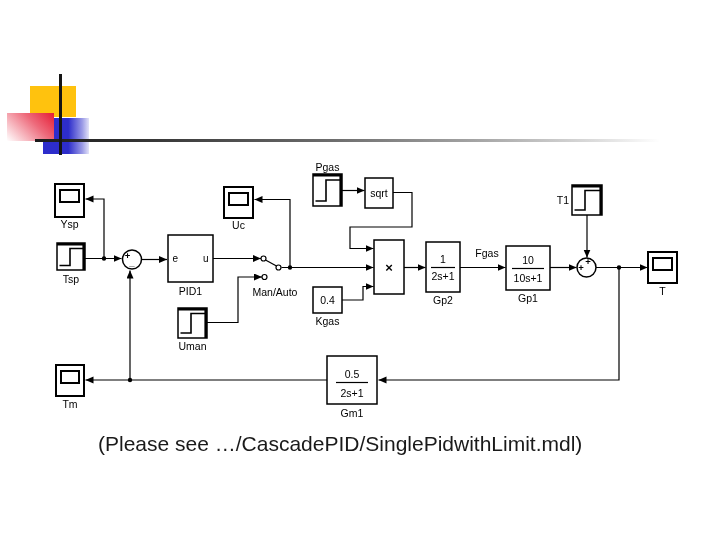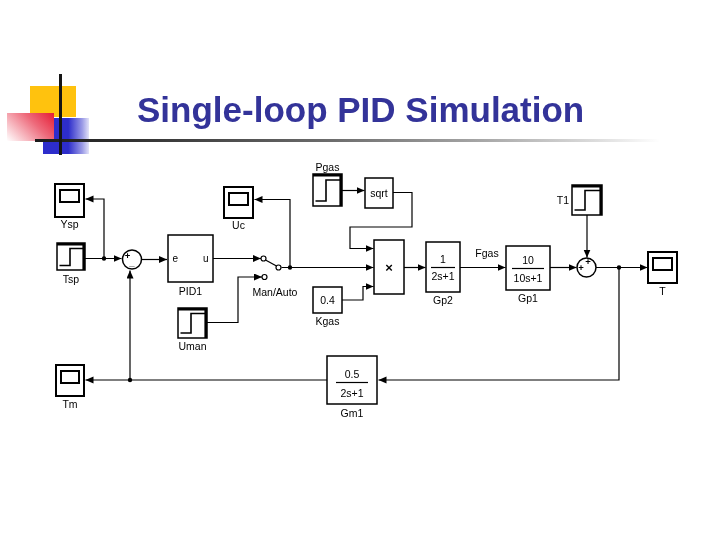--- a/index.html
+++ b/index.html
@@ -47,21 +47,20 @@
 <body>
 
 <div class="slide">
 
   <div class="deco-yellow"></div>
   <div class="deco-blue"></div>
   <div class="deco-red"></div>
   <div class="deco-hrule"></div>
   <div class="deco-vline"></div>
 
-  <h1 class="title">Single-loop PID Simulation</h1>
 
   <svg class="diagram" width="720" height="540" viewBox="0 0 720 540">
     <defs>
       <marker id="arr" markerUnits="userSpaceOnUse" markerWidth="9" markerHeight="8" refX="8" refY="3.5" orient="auto">
         <path d="M0,0 L8,3.5 L0,7 z" fill="#000"></path>
       </marker>
     </defs>
 
     <path class="wire" d="M85,258.5 H121.5" marker-end="url(#arr)"></path>
     <path class="wire" d="M104,258.5 V199 H85.5" marker-end="url(#arr)"></path>
@@ -202,13 +201,14 @@
       <text class="lbl mid" x="352" y="417">Gm1</text>
     </g>
 
     <g>
       <rect class="blk2" x="56" y="365" width="28" height="31"></rect>
       <rect class="blk2" x="61" y="371" width="18" height="12"></rect>
       <text class="lbl mid" x="70" y="408">Tm</text>
     </g>
   </svg>
 
+  <div class="caption">(Please see …/CascadePID/SinglePidwithLimit.mdl)</div>
 </div>
 
 </body></html>

